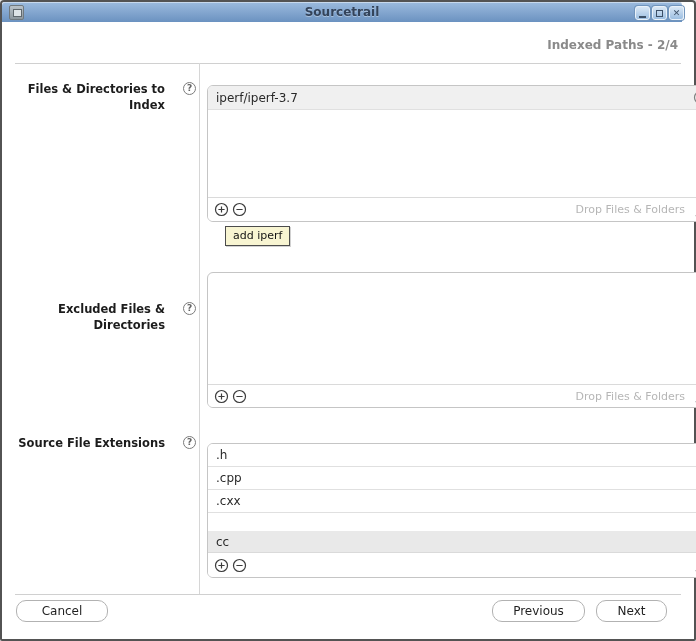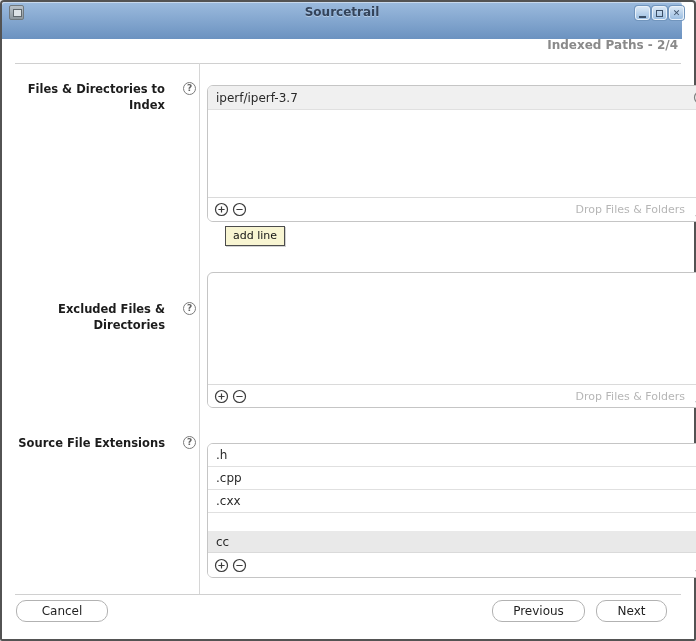--- a/index.html
+++ b/index.html
@@ -7,21 +7,21 @@
   body { font-family:"DejaVu Sans", sans-serif; }
 
   .window {
     position:relative; width:696px; height:641px; background:#ffffff;
     box-shadow: inset 0 0 0 2px #535353;
     border-radius:4px 4px 2px 2px; overflow:hidden;
   }
 
   
   .titlebar {
-    position:absolute; left:2px; top:2px; right:14px; height:37px;
+    position:absolute; left:2px; top:2px; right:14px; height:20px;
     background:linear-gradient(#9cbbde, #6b92c0);
     border-bottom:1px solid #587c a8;
     border-radius:3px 3px 0 0;
     box-shadow: inset 0 1px 0 rgba(255,255,255,.45);
   }
   .titlebar-title {
     position:absolute; left:0; right:0; top:3px; text-align:center;
     font-size:12px; font-weight:bold; color:#33435a;
     text-shadow:0 1px 0 rgba(255,255,255,.35);
   }
@@ -182,21 +182,21 @@
       </svg>
       <span class="bar-spacer"></span>
       <span class="drop-hint">Drop Files &amp; Folders</span>
       <svg class="pencil" viewBox="0 0 14 14">
         <path d="M10.8 1.4 L12.3 2.9 L6.4 10.2 L4.1 11.2 L4.9 8.9 Z" fill="#161616"></path>
         <path d="M2.8 12.7 H8.0" stroke="#161616" stroke-width="1.3"></path>
       </svg>
     </div>
   </div>
 
-  <div class="tooltip">add line</div>
+  <div class="tooltip">add iperf</div>
 
   <div class="field-label lbl-2">
     <span class="txt">Excluded Files &amp; Directories</span>
     <span class="help-icon">?</span>
   </div>
 
   <div class="listbox box-2">
     <div class="list-area"></div>
     <div class="box-bar">
       <svg class="icon-btn" viewBox="0 0 15 15">

